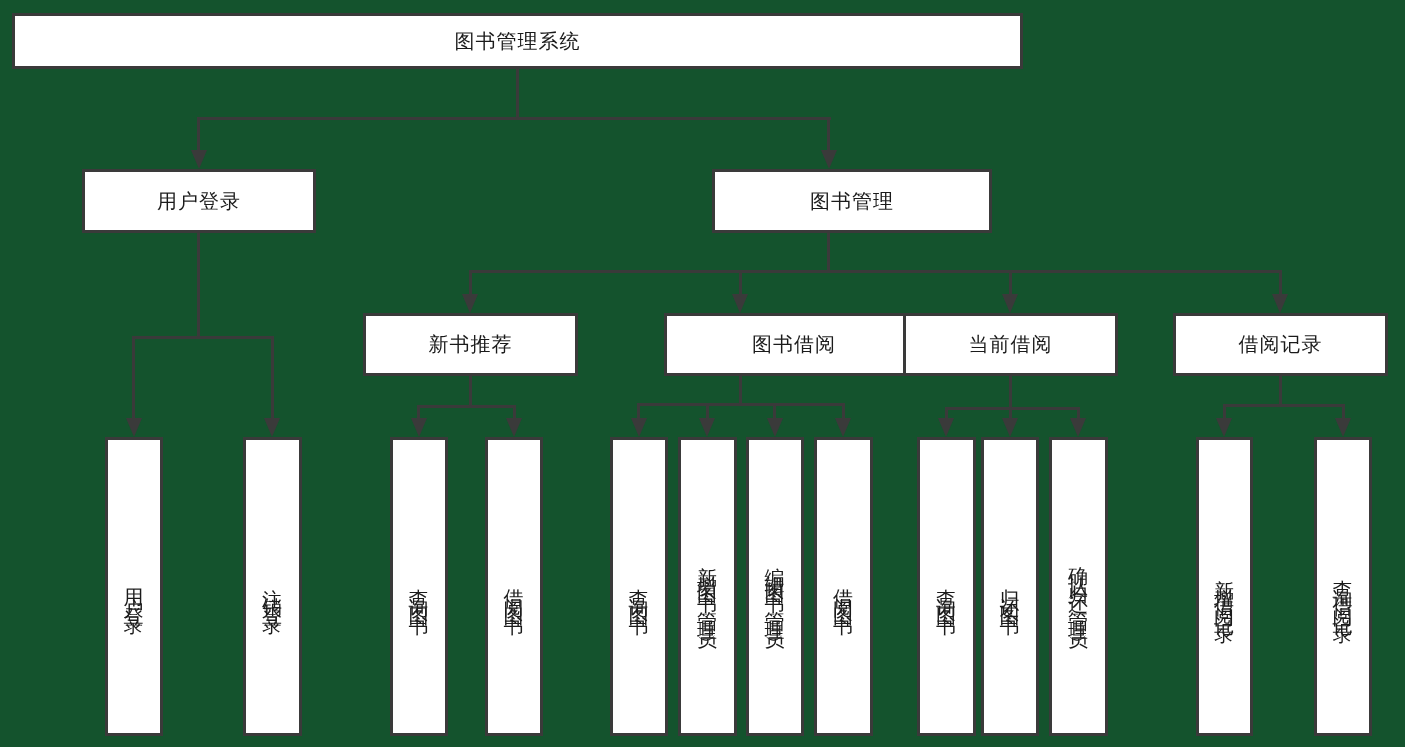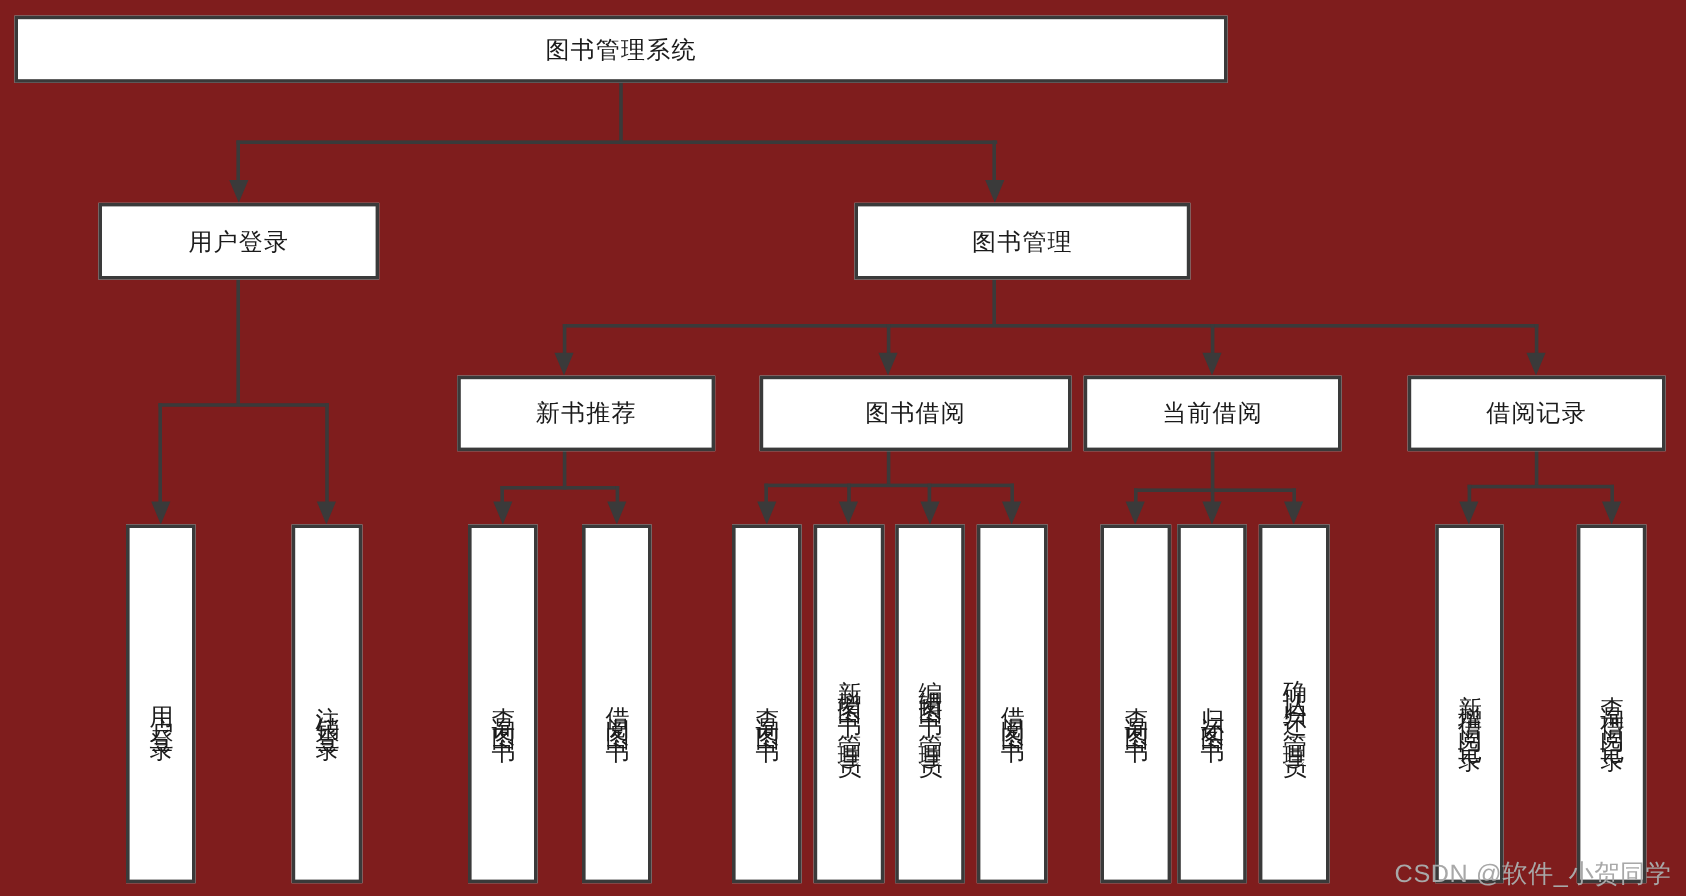--- a/index.html
+++ b/index.html
@@ -4,21 +4,21 @@
 <style>
   :root{
     --line:#3a3a3a;
     --ink:#1b1b1b;
     --wm:#a8a8a8;
   }
   html,body{margin:0;padding:0;background:#ffffff;}
   .stage{
     position:relative;
     width:1405px;height:747px;
-    background:#7f1d1d;
+    background:#14532d;
     overflow:hidden;
     font-family:"Liberation Sans","DejaVu Sans",sans-serif;
     color:var(--ink);
   }
   .box{
     position:absolute;
     box-sizing:border-box;
     background:#ffffff;
     border:3px solid var(--line);
     display:flex;align-items:center;justify-content:center;
@@ -92,24 +92,24 @@
   <div class="hline" style="left:469px;top:270px;width:813px"></div>
   <div class="vline" style="left:469px;top:270px;height:26px"></div>
   <div class="arrow" style="left:462px;top:294px"></div>
   <div class="vline" style="left:739px;top:270px;height:26px"></div>
   <div class="arrow" style="left:732px;top:294px"></div>
   <div class="vline" style="left:1009px;top:270px;height:26px"></div>
   <div class="arrow" style="left:1002px;top:294px"></div>
   <div class="vline" style="left:1279px;top:270px;height:26px"></div>
   <div class="arrow" style="left:1272px;top:294px"></div>
 
-  <div class="box" style="left:381px;top:313px;width:215px;height:63px">
+  <div class="box" style="left:363px;top:313px;width:215px;height:63px">
     <span>新书推荐</span>
   </div>
-  <div class="box" style="left:633px;top:313px;width:260px;height:63px">
+  <div class="box" style="left:664px;top:313px;width:260px;height:63px">
     <span>图书借阅</span>
   </div>
   <div class="box" style="left:1173px;top:313px;width:215px;height:63px">
     <span>借阅记录</span>
   </div>
   <div class="box" style="left:903px;top:313px;width:215px;height:63px">
     <span>当前借阅</span>
   </div>
 
   <div class="vline" style="left:469px;top:374px;height:34px"></div>
@@ -183,15 +183,14 @@
     <span class="vtext">确认归还（管理员）</span>
   </div>
 
   <div class="box leaf" style="left:1196px;top:437px;width:57px;height:299px">
     <span class="vtext">新增借阅记录</span>
   </div>
   <div class="box leaf" style="left:1314px;top:437px;width:58px;height:299px">
     <span class="vtext">查询借阅记录</span>
   </div>
 
-  <div class="watermark">CSDN @软件_小贺同学</div>
 
 </div>
 
 </body></html>

